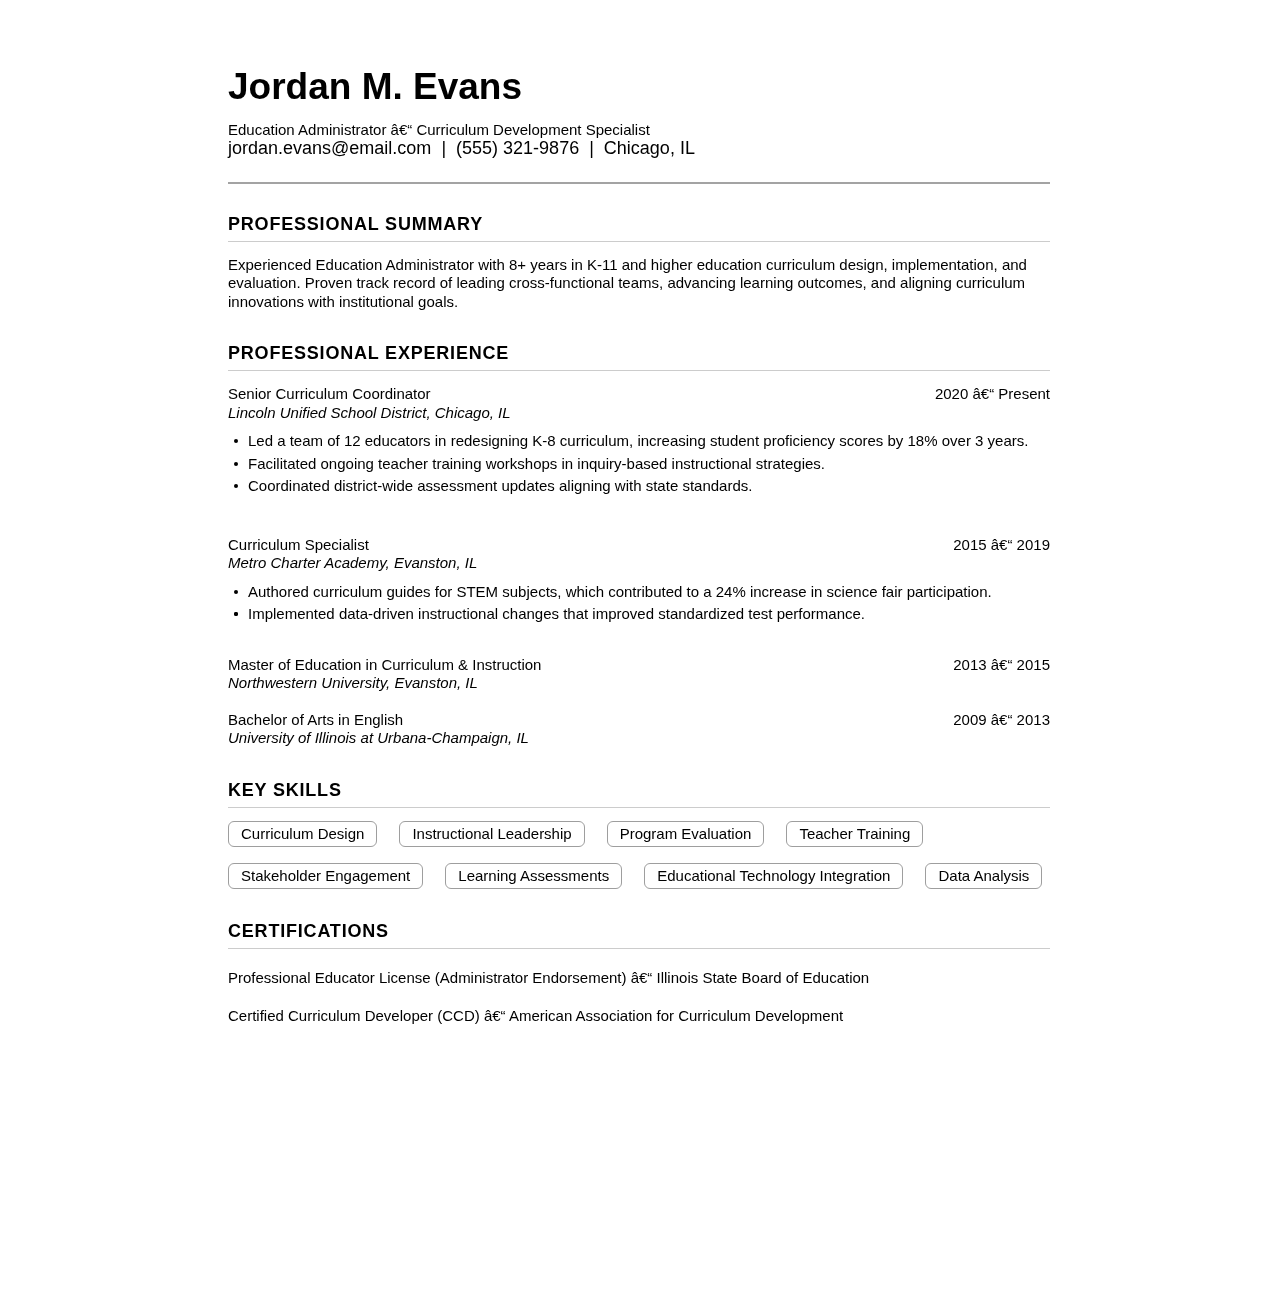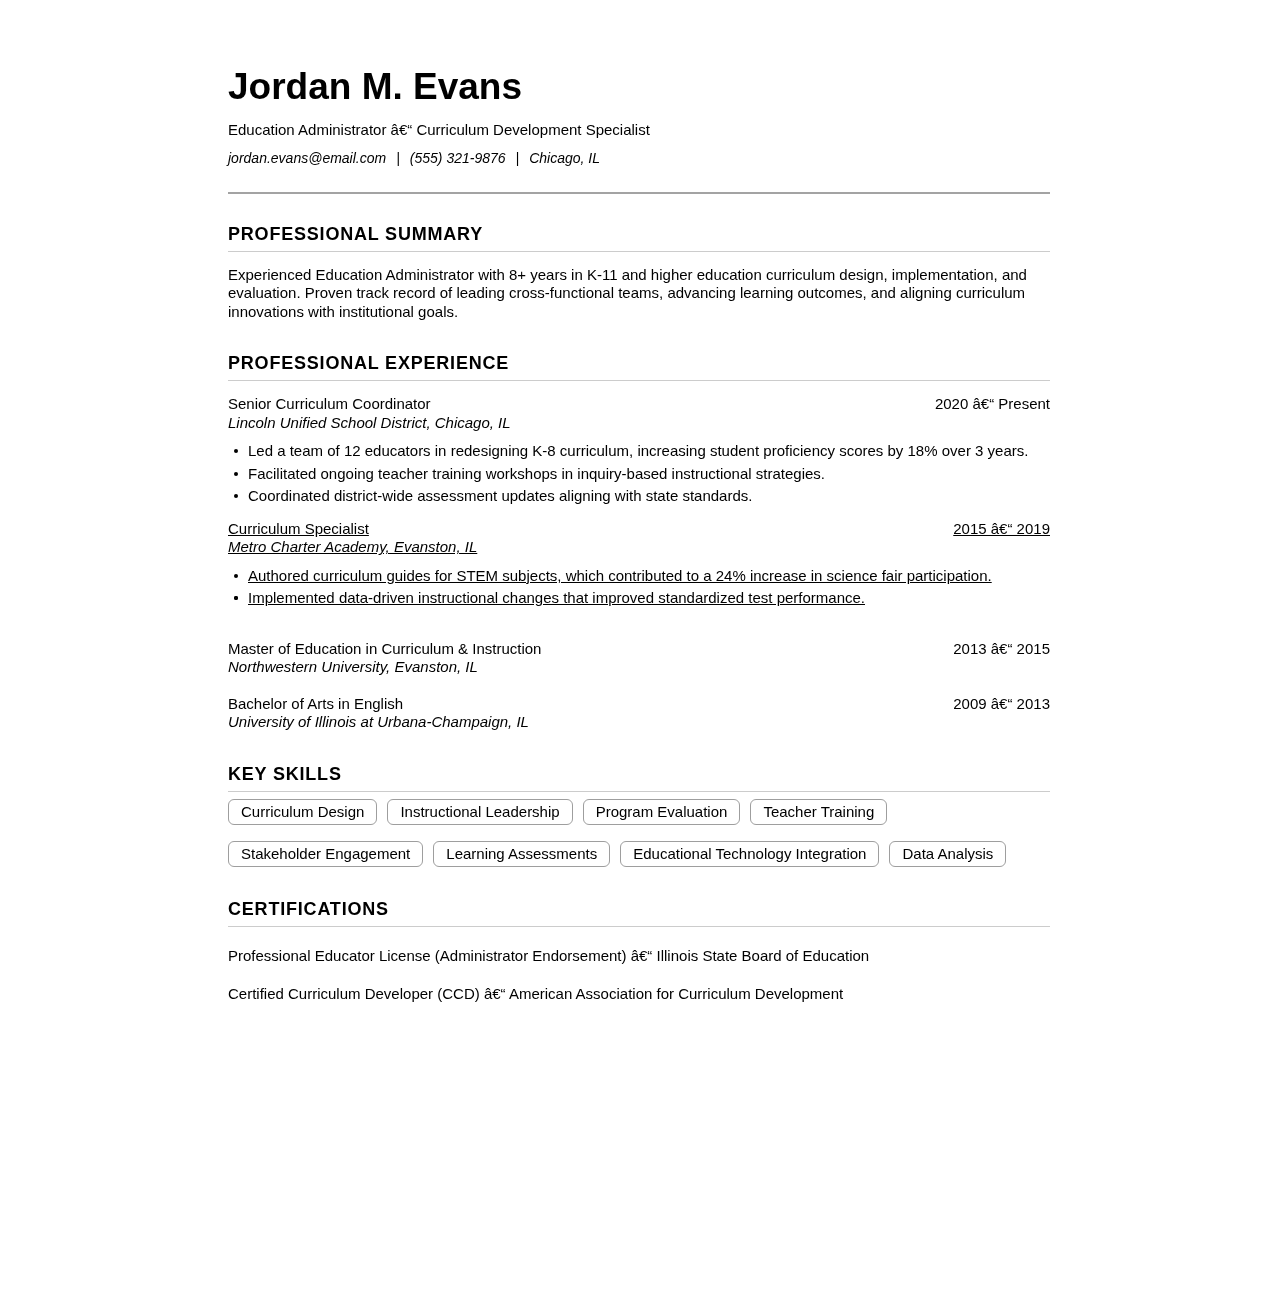--- a/index.html
+++ b/index.html
@@ -22,24 +22,22 @@
     font-size: 37px;
     font-weight: 700;
     line-height: 1.1;
   }
   .subtitle {
     margin-top: 13px;
     font-size: 15px;
     line-height: 18px;
   }
   .contact {
-    margin-top: 10px;
-    font-size: 14px;
+    font-size: 18px;
     line-height: 18px;
-    font-style: italic;
   }
   .contact .sep { margin: 0 10px; }
   .top-divider {
     border: none;
     border-top: 2px solid #a3a3a3;
     margin-top: 25px;
   }
 
   
   section { margin-top: 32px; }
@@ -52,21 +50,21 @@
     padding-bottom: 7px;
     border-bottom: 1px solid #cccccc;
   }
   .section-body { margin-top: 14px; }
   .para {
     font-size: 15px;
     line-height: 18.5px;
   }
 
   
-  .job + .job { margin-top: 14px; text-decoration: underline; }
+  .job + .job { margin-top: 40px; }
   .row-split {
     display: flex;
     justify-content: space-between;
     align-items: center;
     font-size: 15px;
     line-height: 18.5px;
   }
   .italic { font-style: italic; }
   .bullets {
     list-style: none;
@@ -90,22 +88,22 @@
     background: #000;
   }
 
   
   .degree + .degree { margin-top: 18px; }
 
   
   .chips {
     display: flex;
     flex-wrap: wrap;
-    gap: 16px 10px;
-    margin-top: 7px;
+    gap: 16px 22px;
+    margin-top: 13px;
   }
   .chip {
     display: inline-flex;
     align-items: center;
     height: 26px;
     padding: 0 12px;
     border: 1px solid #9e9e9e;
     border-radius: 6px;
     background: #ffffff;
     font-size: 15px;

